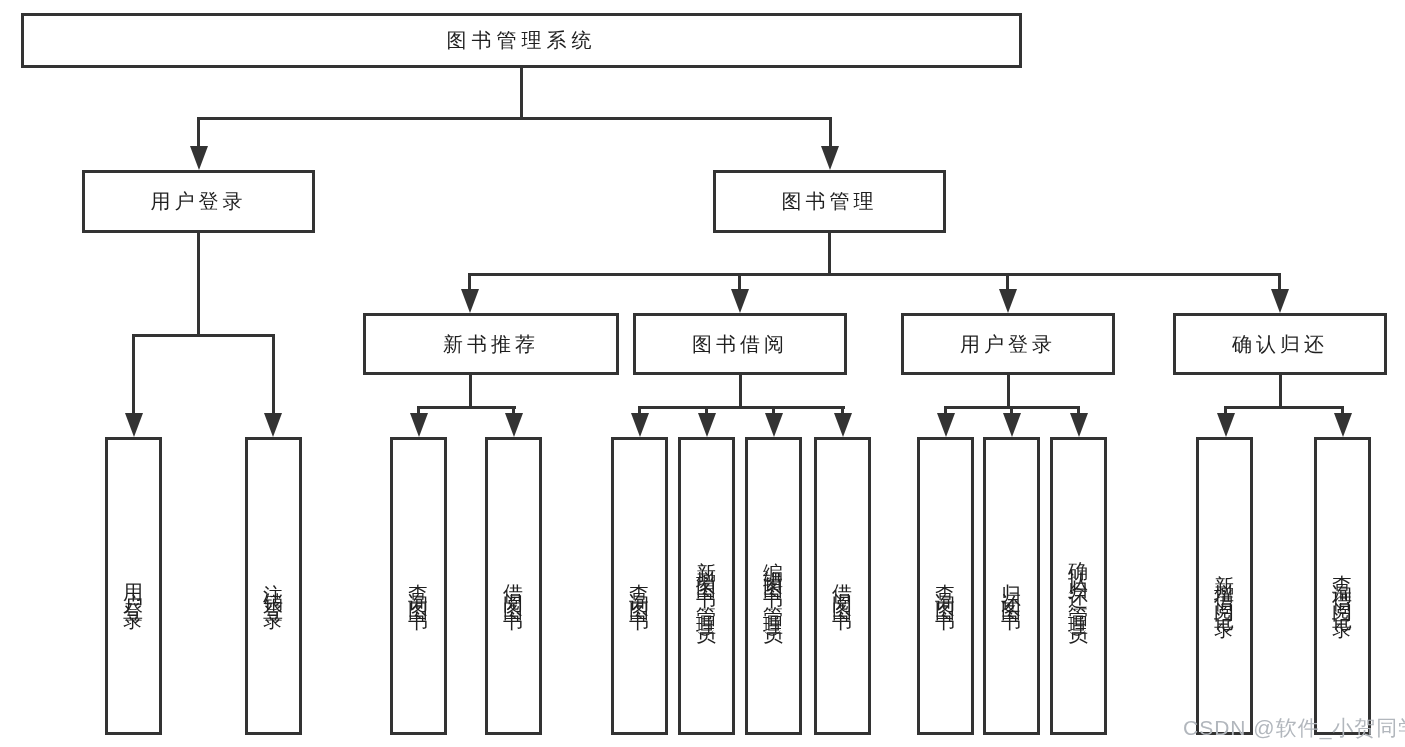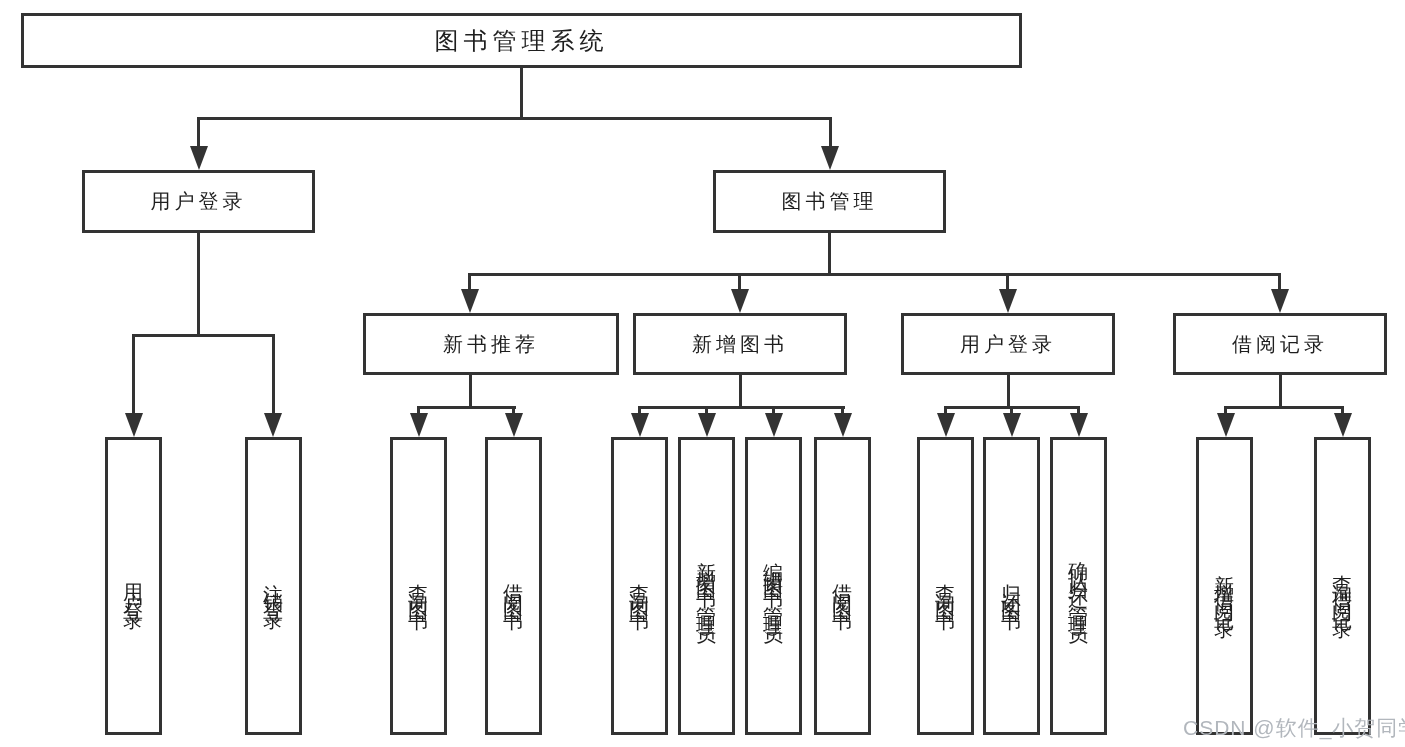--- a/index.html
+++ b/index.html
@@ -13,21 +13,21 @@
   .box{
     position:absolute;
     box-sizing:border-box;
     border:3px solid #333333;
     background:#ffffff;
     display:flex;
     align-items:center;
     justify-content:center;
     color:#1f1f1f;
   }
-  .title-box{font-size:24px;letter-spacing:5px;}
+  .title-box{font-size:20px;letter-spacing:5px;}
   .branch-box{font-size:20px;letter-spacing:4px;}
   .leaf{
     writing-mode:vertical-rl;
     text-orientation:upright;
     font-size:20px;
     letter-spacing:9px;
     line-height:1;
   }
   .vline{position:absolute;width:3px;background:#333333;}
   .hline{position:absolute;height:3px;background:#333333;}
@@ -76,23 +76,23 @@
   <div class="vline" style="left:468px;top:273px;height:19px;"></div>
   <div class="ahead" style="left:461px;top:289px;"></div>
   <div class="vline" style="left:738px;top:273px;height:19px;"></div>
   <div class="ahead" style="left:731px;top:289px;"></div>
   <div class="vline" style="left:1006px;top:273px;height:19px;"></div>
   <div class="ahead" style="left:999px;top:289px;"></div>
   <div class="vline" style="left:1278px;top:273px;height:19px;"></div>
   <div class="ahead" style="left:1271px;top:289px;"></div>
 
   <div class="box branch-box" style="left:363px;top:313px;width:256px;height:62px;">新书推荐</div>
-  <div class="box branch-box" style="left:633px;top:313px;width:214px;height:62px;">新增图书</div>
+  <div class="box branch-box" style="left:633px;top:313px;width:214px;height:62px;">图书借阅</div>
   <div class="box branch-box" style="left:901px;top:313px;width:214px;height:62px;">用户登录</div>
-  <div class="box branch-box" style="left:1173px;top:313px;width:214px;height:62px;">借阅记录</div>
+  <div class="box branch-box" style="left:1173px;top:313px;width:214px;height:62px;">确认归还</div>
 
   <div class="vline" style="left:469px;top:375px;height:34px;"></div>
   <div class="hline" style="left:417px;top:406px;width:99px;"></div>
   <div class="vline" style="left:417px;top:406px;height:10px;"></div>
   <div class="ahead" style="left:410px;top:413px;"></div>
   <div class="vline" style="left:512px;top:406px;height:10px;"></div>
   <div class="ahead" style="left:505px;top:413px;"></div>
 
   <div class="vline" style="left:739px;top:375px;height:34px;"></div>
   <div class="hline" style="left:638px;top:406px;width:207px;"></div>

